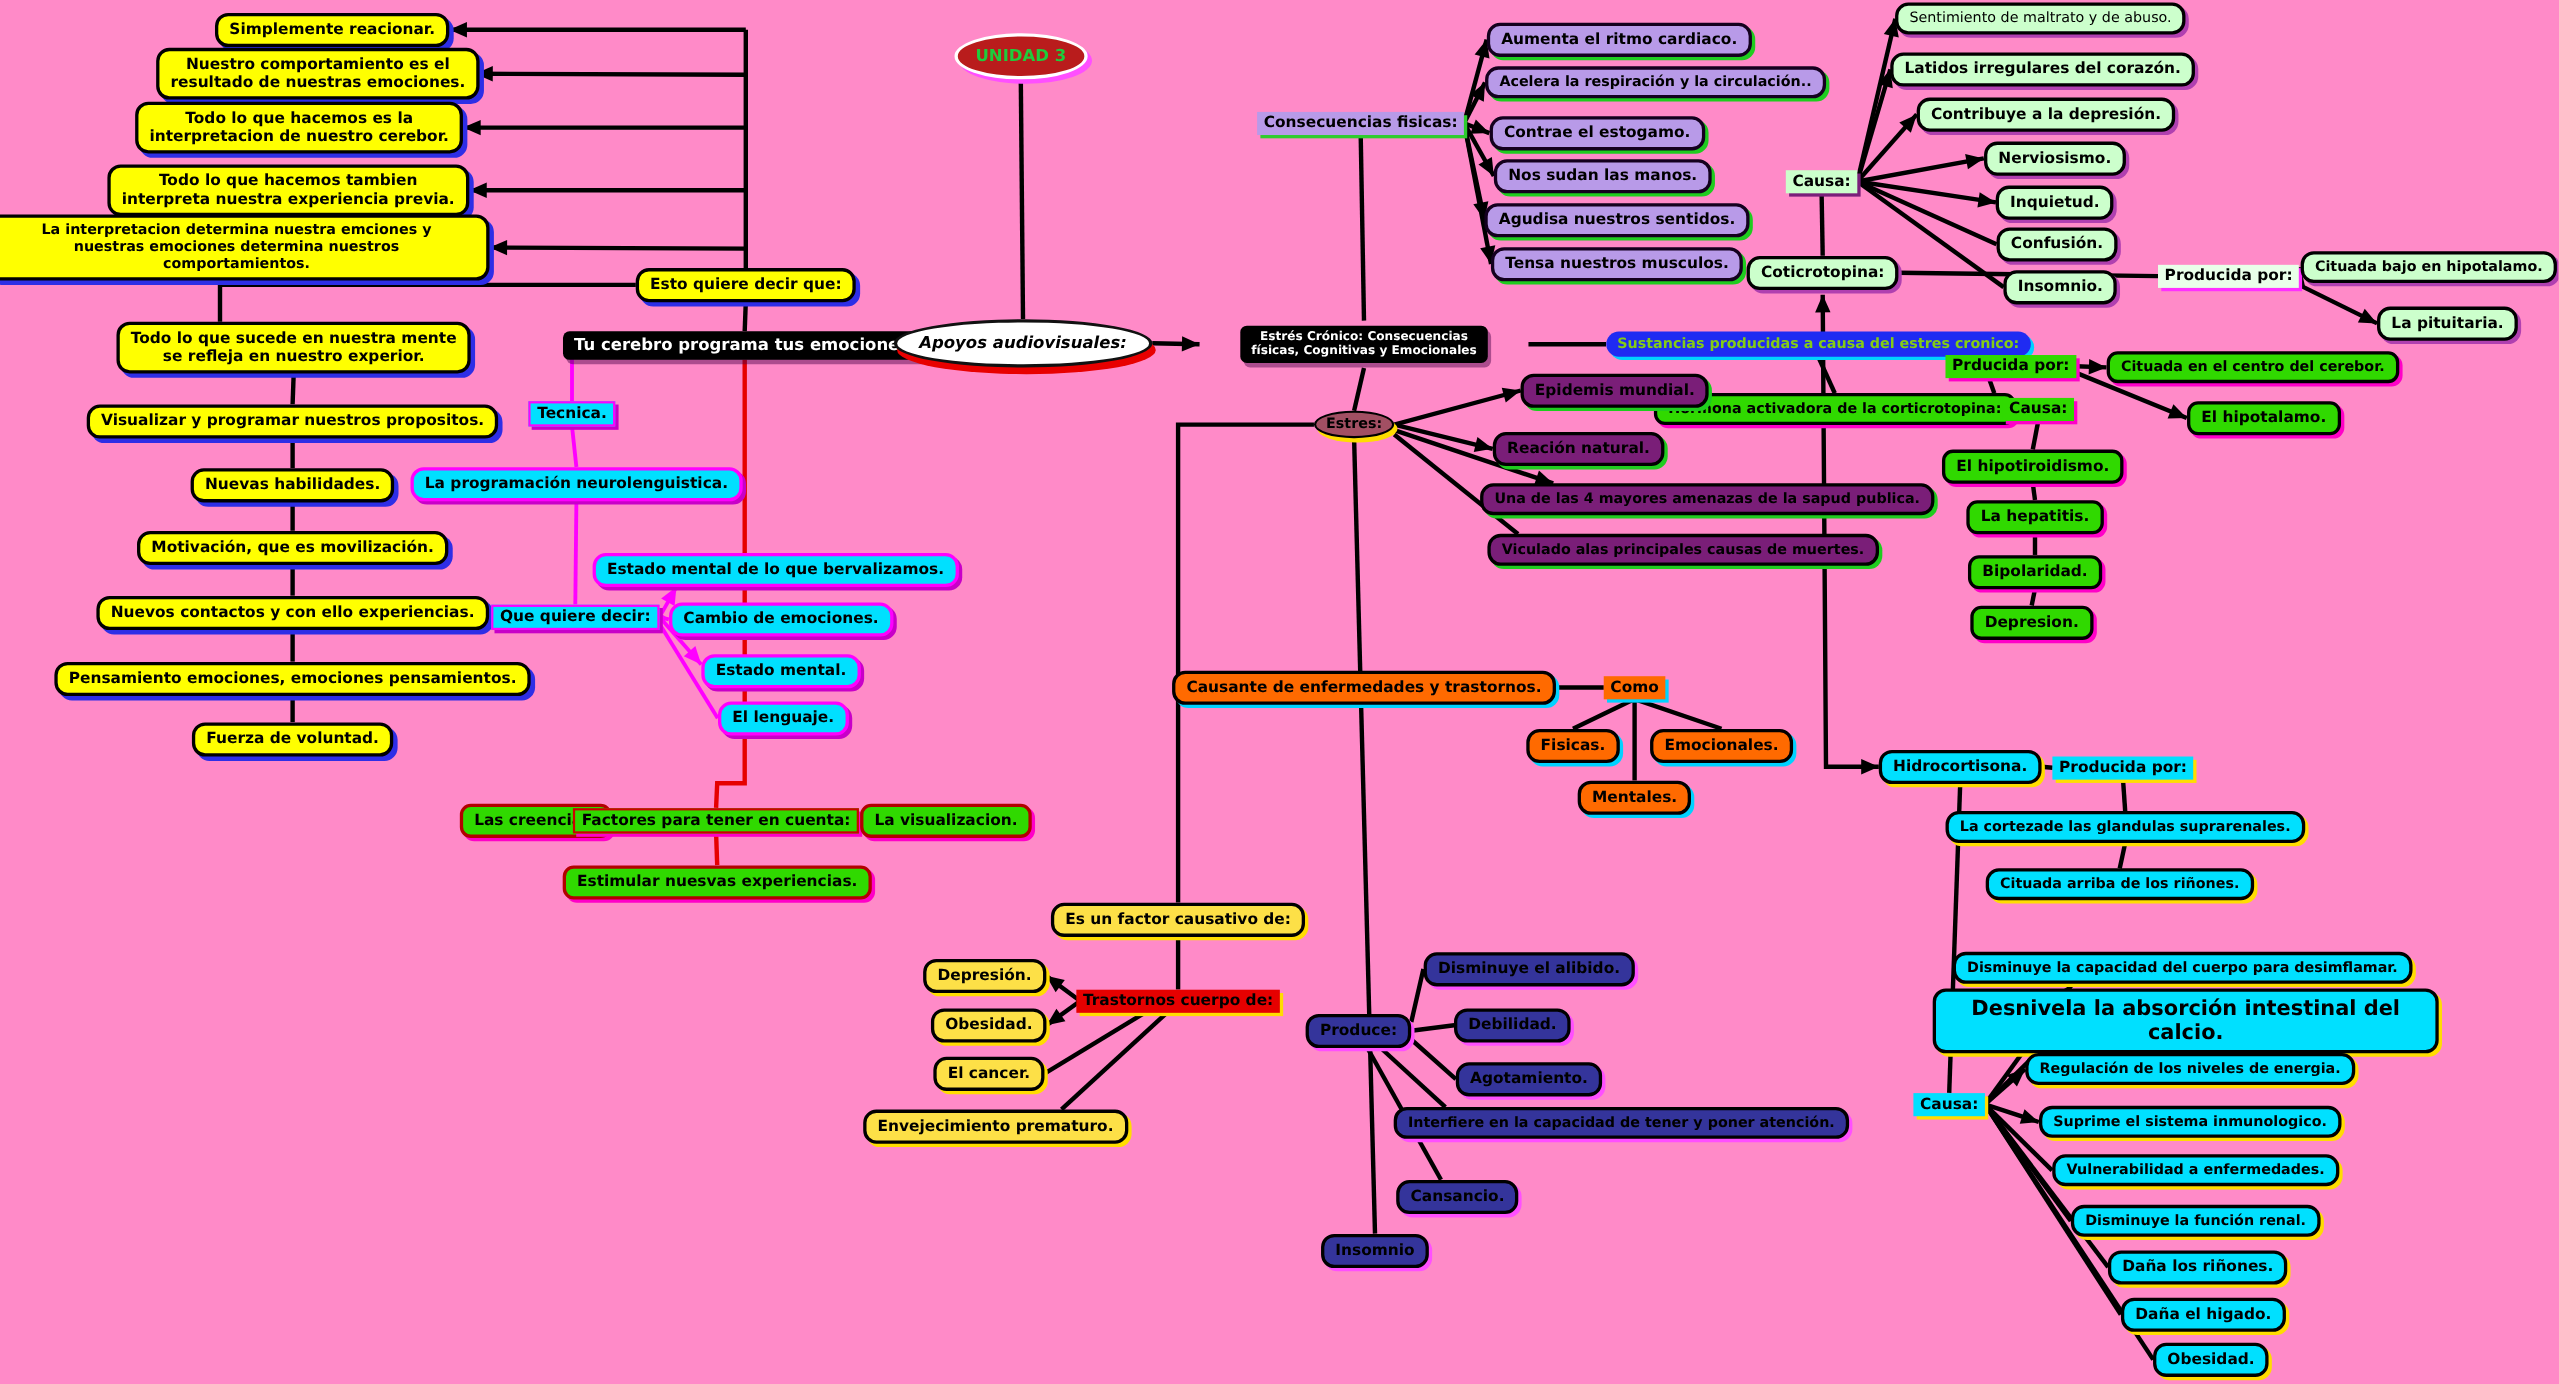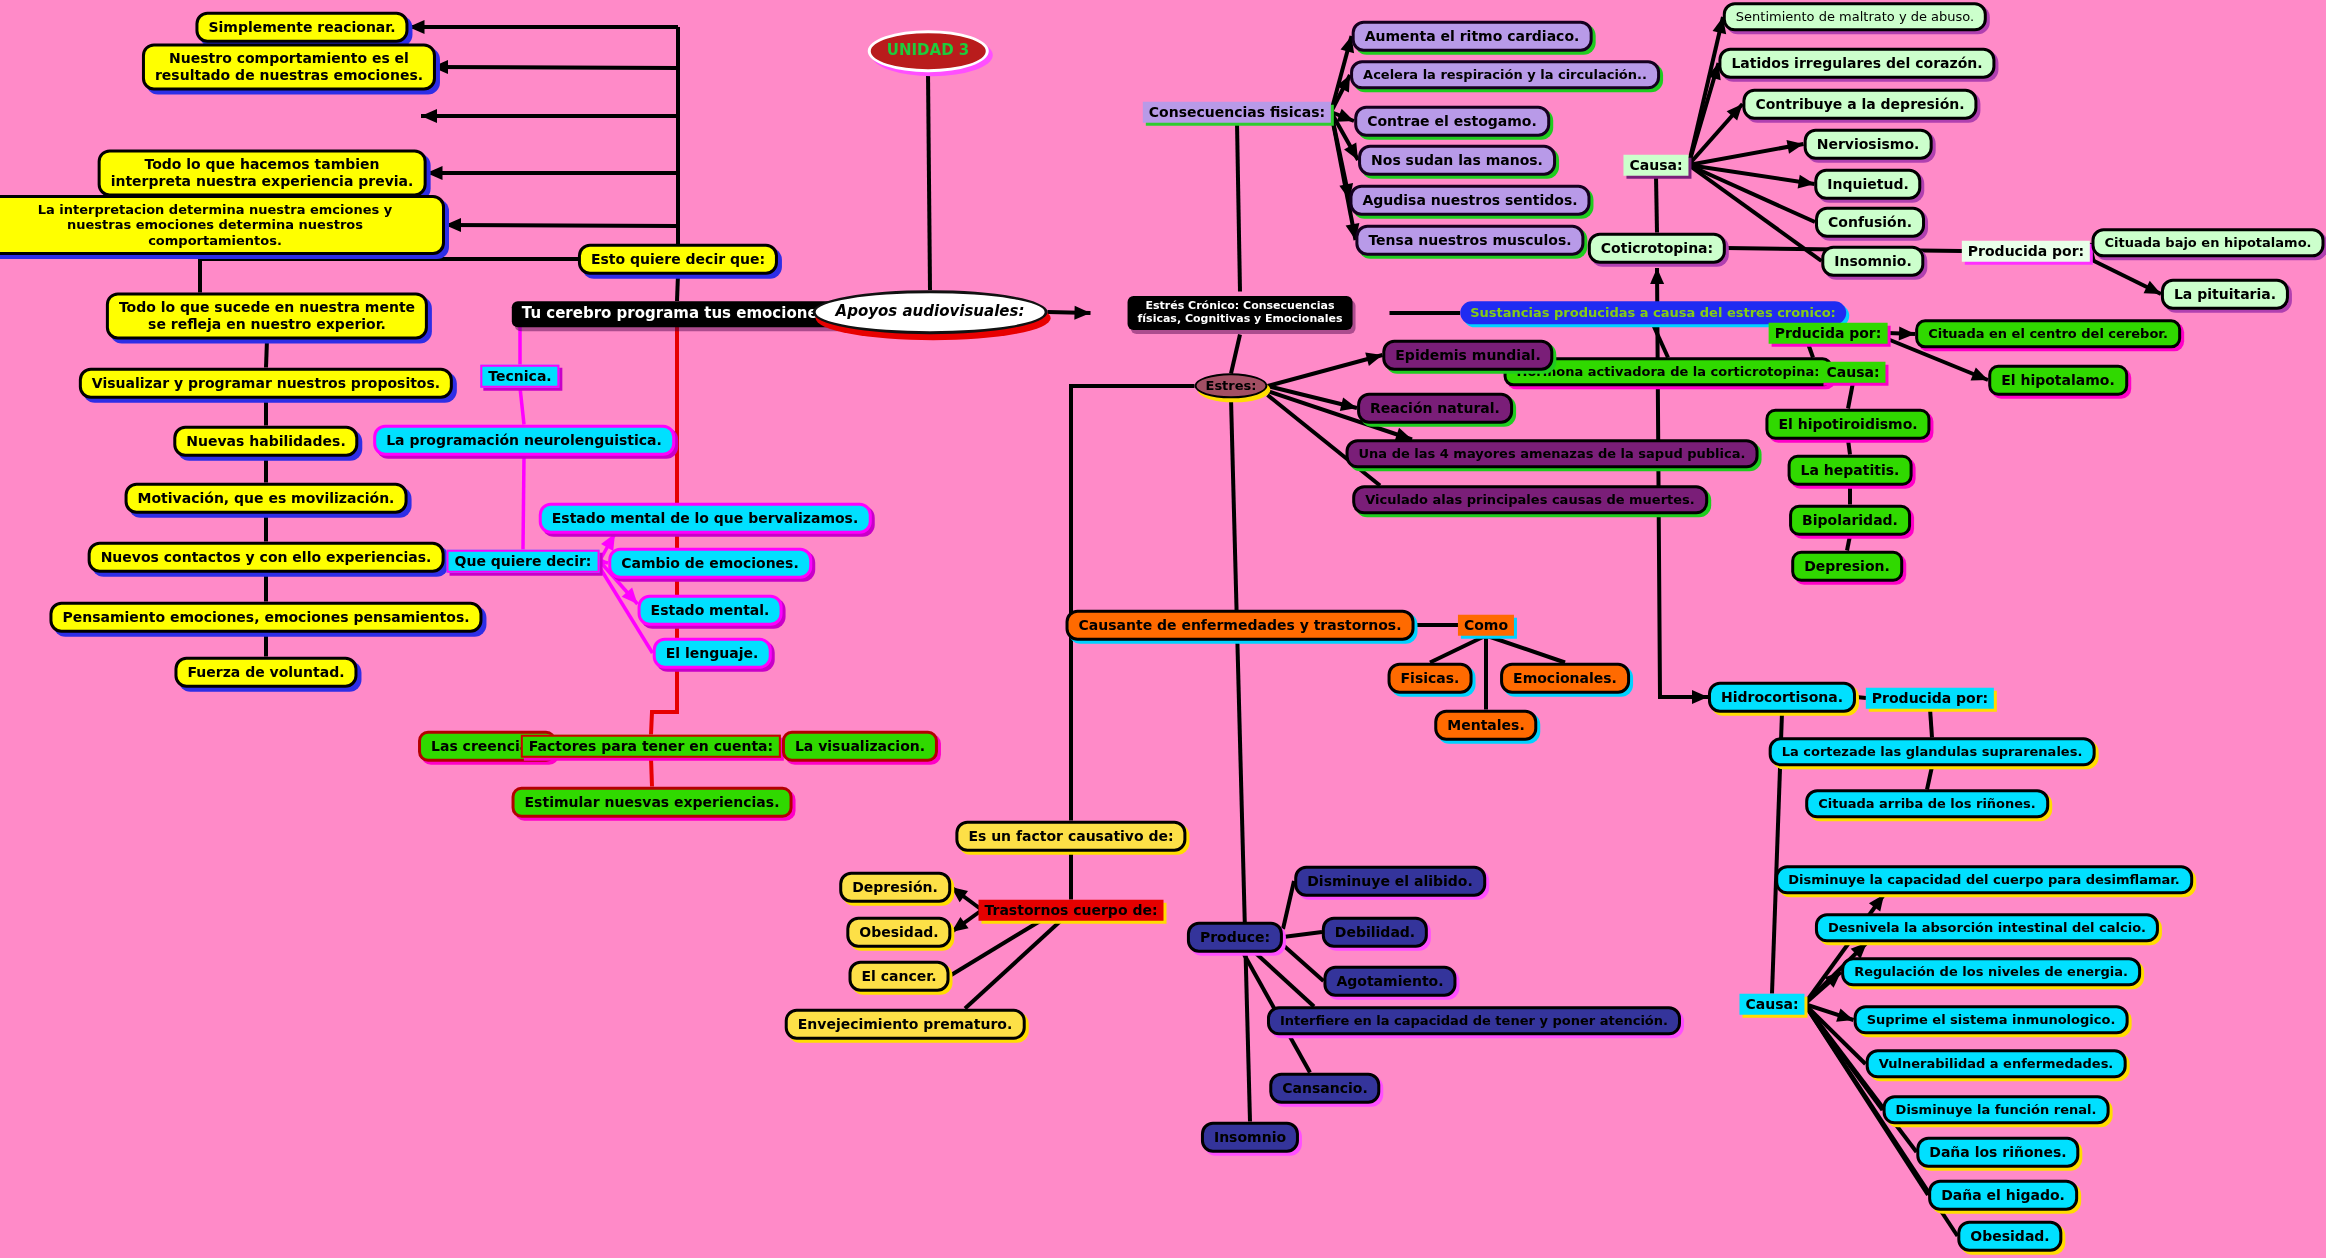--- a/index.html
+++ b/index.html
@@ -183,20 +183,22 @@
       <polyline points="677,327 677,712 652,712 651,734.5" fill="none" stroke="#E60000" stroke-width="4"></polyline>
       <polyline points="521,746 556,746" fill="none" stroke="#E60000" stroke-width="4"></polyline>
       <polygon points="556,746 540,753 540,739" fill="#E60000"></polygon>
       <polyline points="781,746 782,746" fill="none" stroke="#E60000" stroke-width="4"></polyline>
       <polygon points="782,746 766,753 766,739" fill="#E60000"></polygon>
       <polyline points="651,757.5 652,786.5" fill="none" stroke="#E60000" stroke-width="4"></polyline>
     </svg>
     <div class="node sy" style="left: 302px; top: 27px;">Simplemente reacionar.</div>
     <div class="node sy" style="left: 289px; top: 67px;">Nuestro comportamiento es el
 resultado de nuestras emociones.</div>
+    <div class="node sy" style="left: 272px; top: 116px;">Todo lo que hacemos es la
+interpretacion de nuestro cerebor.</div>
     <div class="node sy" style="left: 262px; top: 173px;">Todo lo que hacemos tambien
 interpreta nuestra experiencia previa.</div>
     <div class="node sy" style="left: 215px; top: 225px; font-size: 13px;">La interpretacion determina nuestra emciones y
 nuestras emociones determina nuestros comportamientos.</div>
     <div class="node sy" style="left: 678px; top: 259px;">Esto quiere decir que:</div>
     <div class="node sy" style="left: 267px; top: 316px;">Todo lo que sucede en nuestra mente
 se refleja en nuestro experior.</div>
     <div class="node sy" style="left: 266px; top: 383px;">Visualizar y programar nuestros propositos.</div>
     <div class="node sy" style="left: 266px; top: 441px;">Nuevas habilidades.</div>
     <div class="node sy" style="left: 266px; top: 498px;">Motivación, que es movilización.</div>
@@ -270,21 +272,21 @@
     <div class="node snvy" style="left: 1390px; top: 981px;">Agotamiento.</div>
     <div class="node snvy" style="left: 1474px; top: 1021px; font-size: 13px;">Interfiere en la capacidad de tener y poner atención.</div>
     <div class="node snvy" style="left: 1325px; top: 1088px;">Cansancio.</div>
     <div class="node snvy" style="left: 1250px; top: 1137px;">Insomnio</div>
     <div class="node scy2" style="left: 1782px; top: 697px;">Hidrocortisona.</div>
     <div class="node scy2l" style="left: 1930px; top: 698px;">Producida por:</div>
     <div class="node scy2" style="left: 1932px; top: 752px; font-size: 13px;">La cortezade las glandulas suprarenales.</div>
     <div class="node scy2" style="left: 1927px; top: 804px; font-size: 13px;">Cituada arriba de los riñones.</div>
     <div class="node scy2l" style="left: 1772px; top: 1004px;">Causa:</div>
     <div class="node scy2" style="left: 1984px; top: 880px; font-size: 13px;">Disminuye la capacidad del cuerpo para desimflamar.</div>
-    <div class="node scy2" style="left: 1987px; top: 928px; font-size: 13px;">Desnivela la absorción intestinal del calcio.</div>
+    <div class="node scy2" style="left: 1987px; top: 928px; font-size: 19px;">Desnivela la absorción intestinal del calcio.</div>
     <div class="node scy2" style="left: 1991px; top: 972px; font-size: 13px;">Regulación de los niveles de energia.</div>
     <div class="node scy2" style="left: 1991px; top: 1020px; font-size: 13px;">Suprime el sistema inmunologico.</div>
     <div class="node scy2" style="left: 1996px; top: 1064px; font-size: 13px;">Vulnerabilidad a enfermedades.</div>
     <div class="node scy2" style="left: 1996px; top: 1110px; font-size: 13px;">Disminuye la función renal.</div>
     <div class="node scy2" style="left: 1998px; top: 1152px;">Daña los riñones.</div>
     <div class="node scy2" style="left: 2003px; top: 1195px;">Daña el higado.</div>
     <div class="node scy2" style="left: 2010px; top: 1236px;">Obesidad.</div>
   </div>
 
 </body></html>

